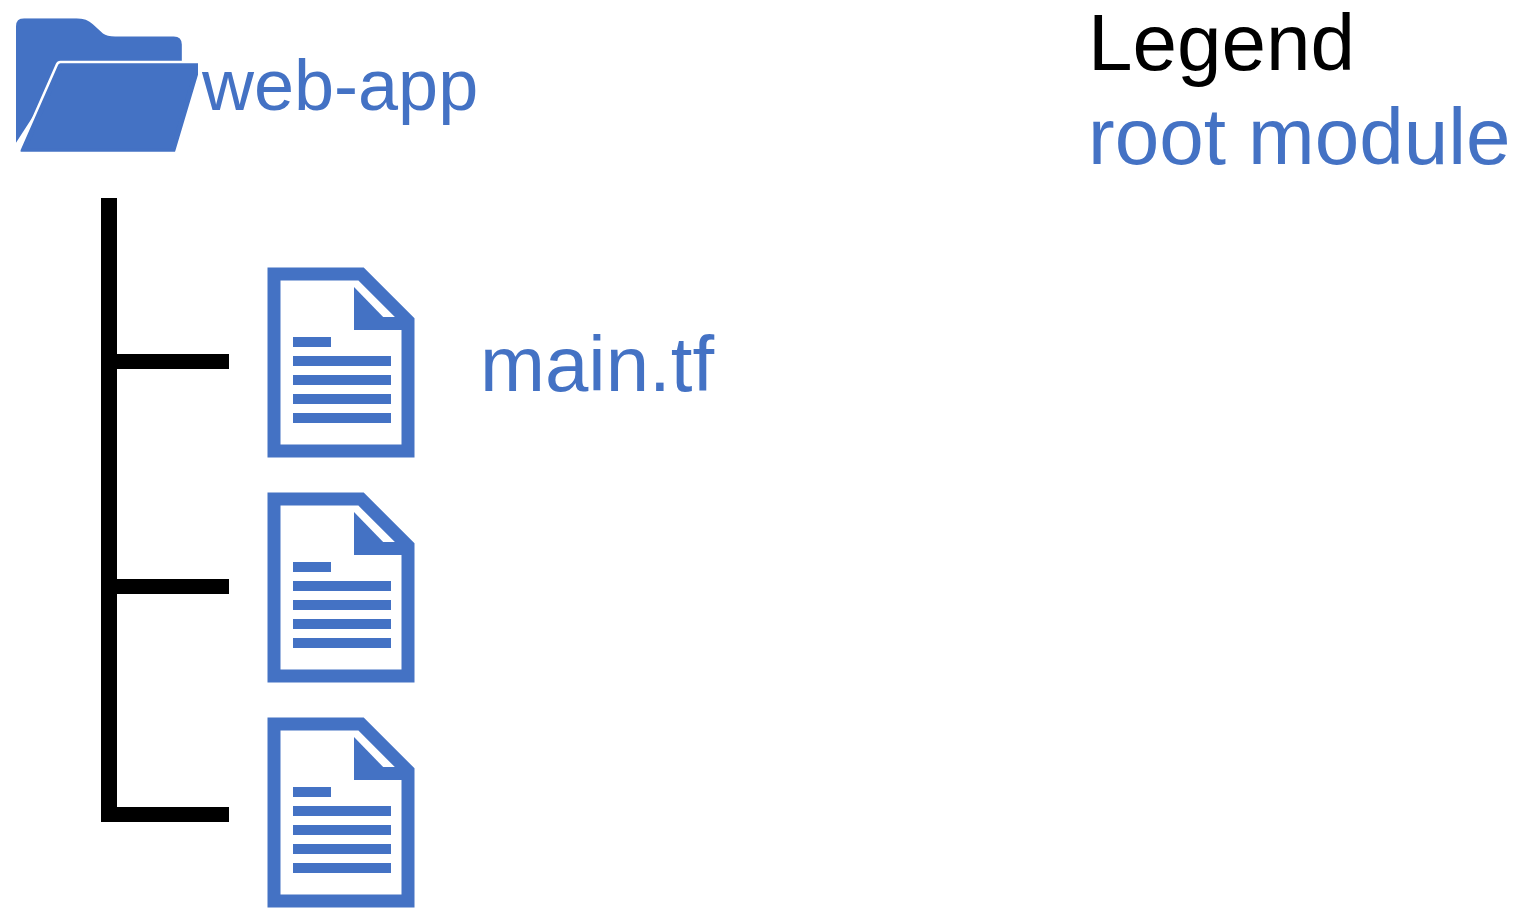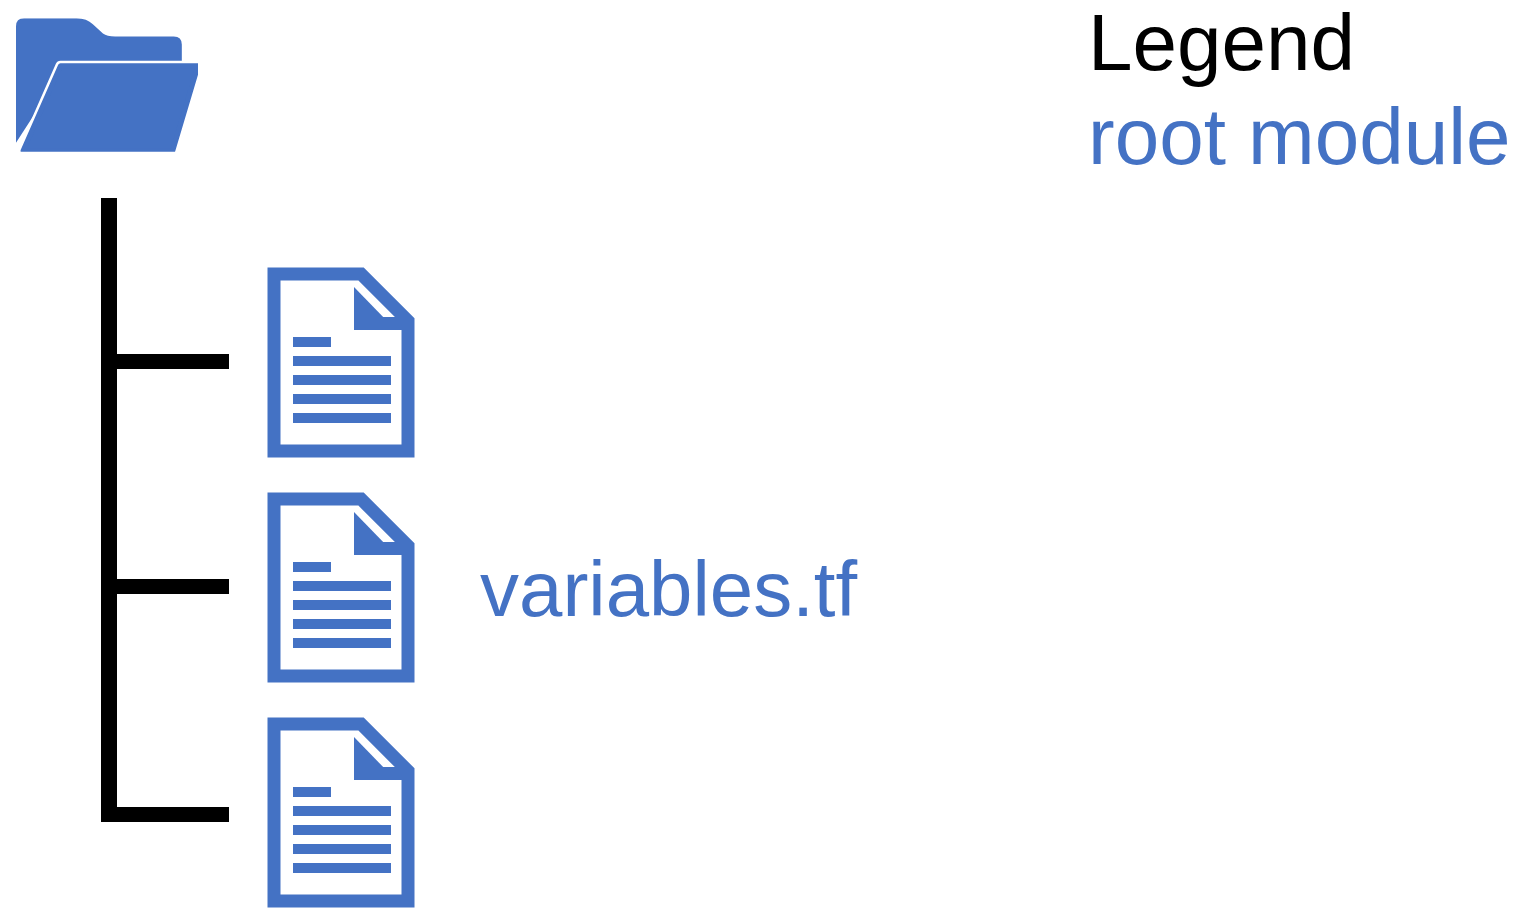--- a/index.html
+++ b/index.html
@@ -112,34 +112,35 @@
         <rect x="26" y="108" width="98" height="10" fill="#4472C4"></rect>
         <rect x="26" y="127" width="98" height="10" fill="#4472C4"></rect>
         <rect x="26" y="146" width="98" height="10" fill="#4472C4"></rect>
       </symbol>
     </defs>
   </svg>
 
   <svg class="folder-icon" viewBox="0 0 180 132">
     <use href="#sym-folder"></use>
   </svg>
+  <div class="folder-label">web-app</div>
 
   <div class="trunk"></div>
   <div class="branch b1"></div>
   <div class="branch b2"></div>
   <div class="branch b3"></div>
 
   <svg class="file-icon f1" viewBox="0 0 148 191">
     <use href="#sym-doc"></use>
   </svg>
+  <div class="file-label l1">main.tf</div>
 
   <svg class="file-icon f2" viewBox="0 0 148 191">
     <use href="#sym-doc"></use>
   </svg>
-  <div class="file-label l2">variables.tf</div>
 
   <svg class="file-icon f3" viewBox="0 0 148 191">
     <use href="#sym-doc"></use>
   </svg>
 
   <div class="legend">
     <div class="legend-title">Legend</div>
     <div class="legend-entry">root module</div>
   </div>
 

